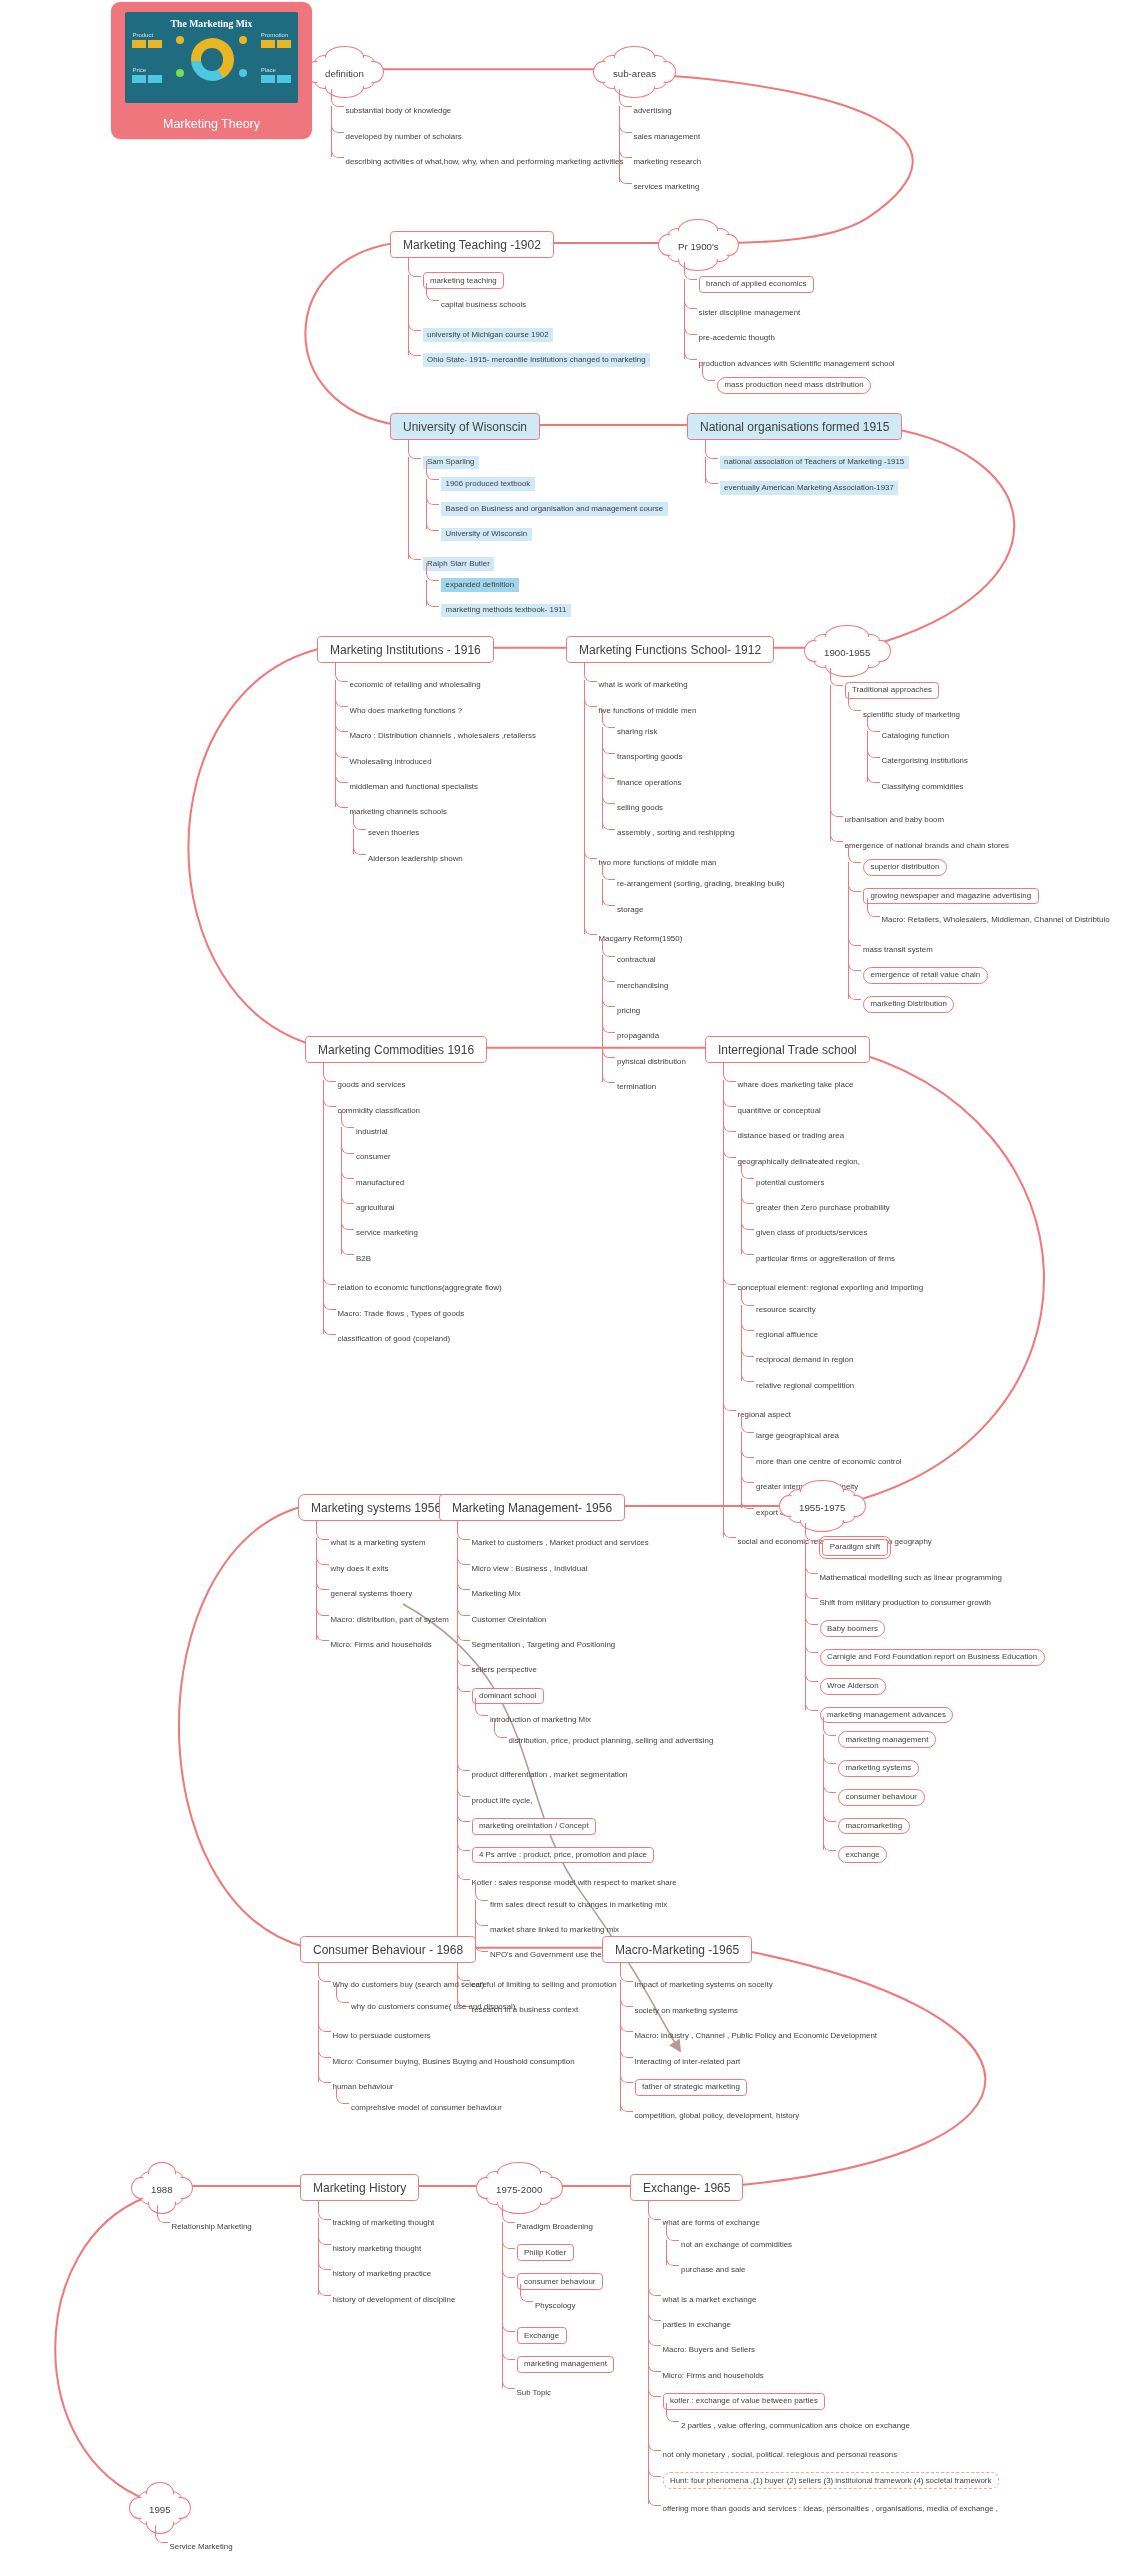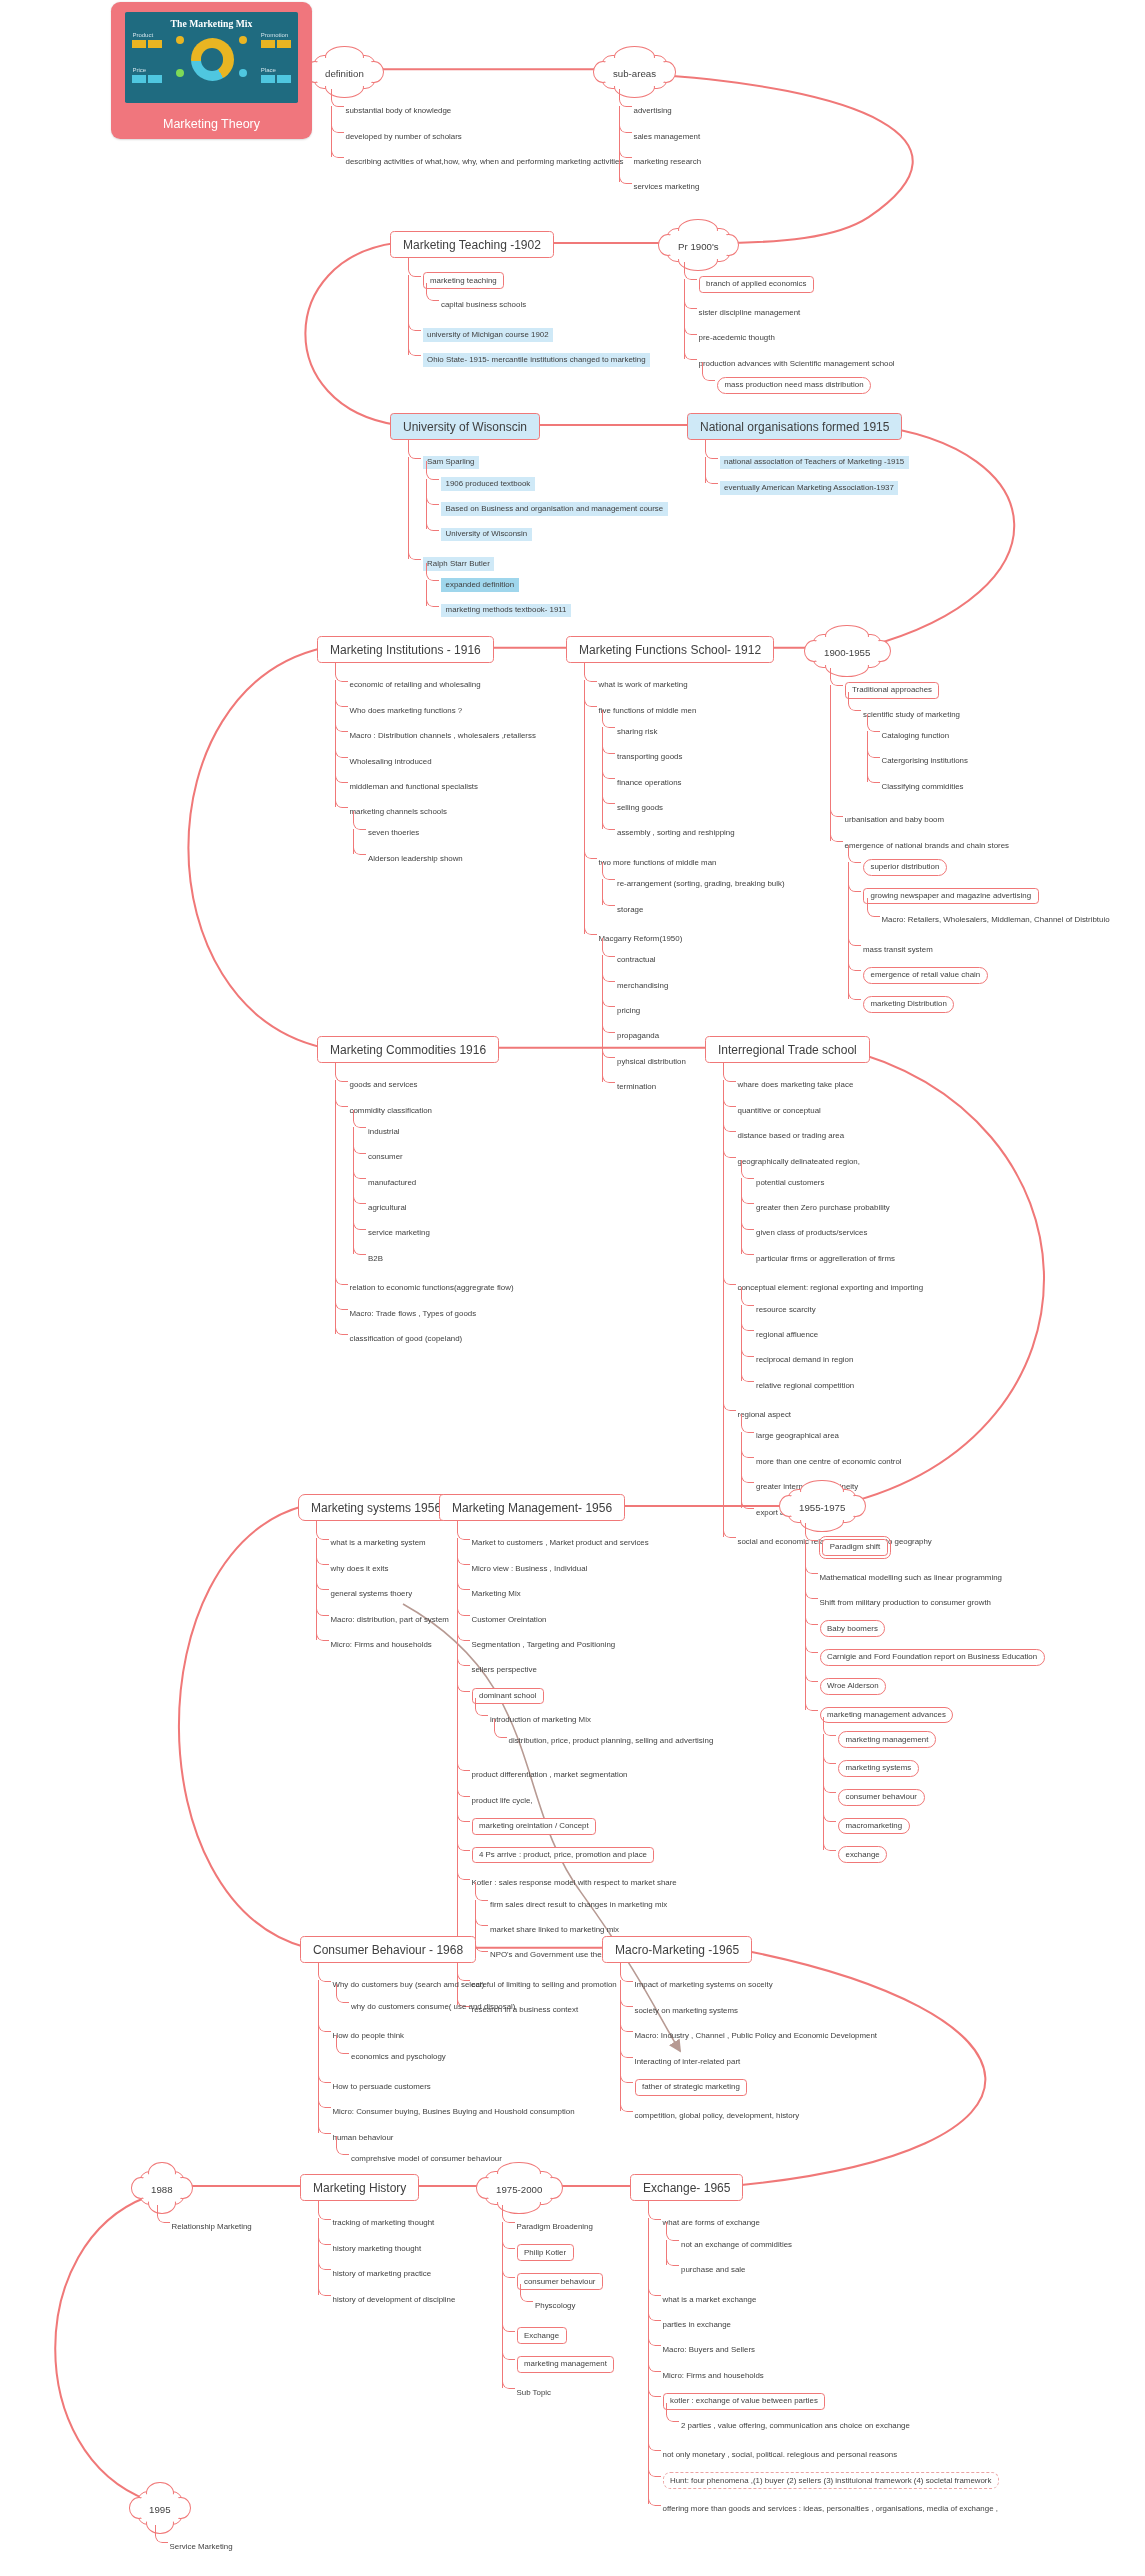--- a/index.html
+++ b/index.html
@@ -227,21 +227,21 @@
           <li><span class="item">emergence of national brands and chain stores</span><ul class="tree">
               <li><span class="item stadium">superior distribution</span></li>
               <li><span class="item box">growing newspaper and magazine advertising</span><ul class="tree">
                   <li><span class="item">Macro: Retailers, Wholesalers, Middleman, Channel of Distribtuion</span></li>
                 </ul></li>
               <li><span class="item">mass transit system</span></li>
               <li><span class="item stadium">emergence of retail value chain</span></li>
               <li><span class="item stadium">marketing Distribution</span></li>
             </ul></li>
         </ul></div>
-      <div class="section" style="left: 317px; top: 1036px;"><div class="node box">Marketing Commodities 1916</div><ul class="tree">
+      <div class="section" style="left: 305px; top: 1036px;"><div class="node box">Marketing Commodities 1916</div><ul class="tree">
           <li><span class="item">goods and services</span></li>
           <li><span class="item">commidity classification</span><ul class="tree">
               <li><span class="item">industrial</span></li>
               <li><span class="item">consumer</span></li>
               <li><span class="item">manufactured</span></li>
               <li><span class="item">agricultural</span></li>
               <li><span class="item">service marketing</span></li>
               <li><span class="item">B2B</span></li>
             </ul></li>
           <li><span class="item">relation to economic  functions(aggregrate flow)</span></li>
@@ -315,23 +315,20 @@
               <li><span class="item round">marketing systems</span></li>
               <li><span class="item round">consumer behaviour</span></li>
               <li><span class="item round">macromarketing</span></li>
               <li><span class="item round">exchange</span></li>
             </ul></li>
         </ul></div>
       <div class="section" style="left: 300px; top: 1936px;"><div class="node box">Consumer Behaviour - 1968</div><ul class="tree">
           <li><span class="item">Why do customers buy (search amd select)</span><ul class="tree">
               <li><span class="item">why do  customers consume( use and disposal)</span></li>
             </ul></li>
-          <li><span class="item">How do people think</span><ul class="tree">
-              <li><span class="item">economics and pyschology</span></li>
-            </ul></li>
           <li><span class="item">How to persuade customers</span></li>
           <li><span class="item">Micro: Consumer buying, Busines Buying and Houshold consumption</span></li>
           <li><span class="item">human behaviour</span><ul class="tree">
               <li><span class="item">comprehsive model of consumer behaviour</span></li>
             </ul></li>
         </ul></div>
       <div class="section" style="left: 602px; top: 1936px;"><div class="node box">Macro-Marketing -1965</div><ul class="tree">
           <li><span class="item">Impact of marketing systems on soceity</span></li>
           <li><span class="item">society on marketing systems</span></li>
           <li><span class="item">Macro:  Industry , Channel , Public Policy and Economic Development</span></li>

